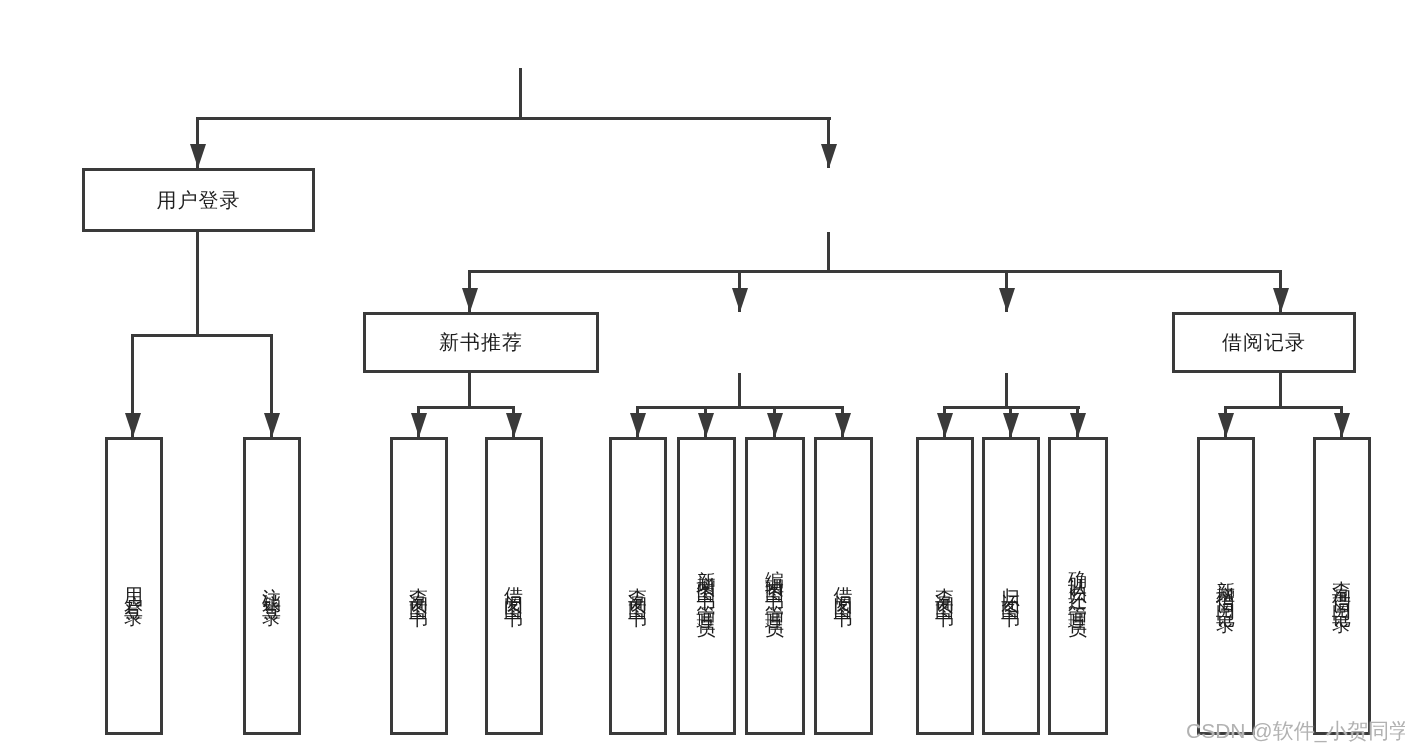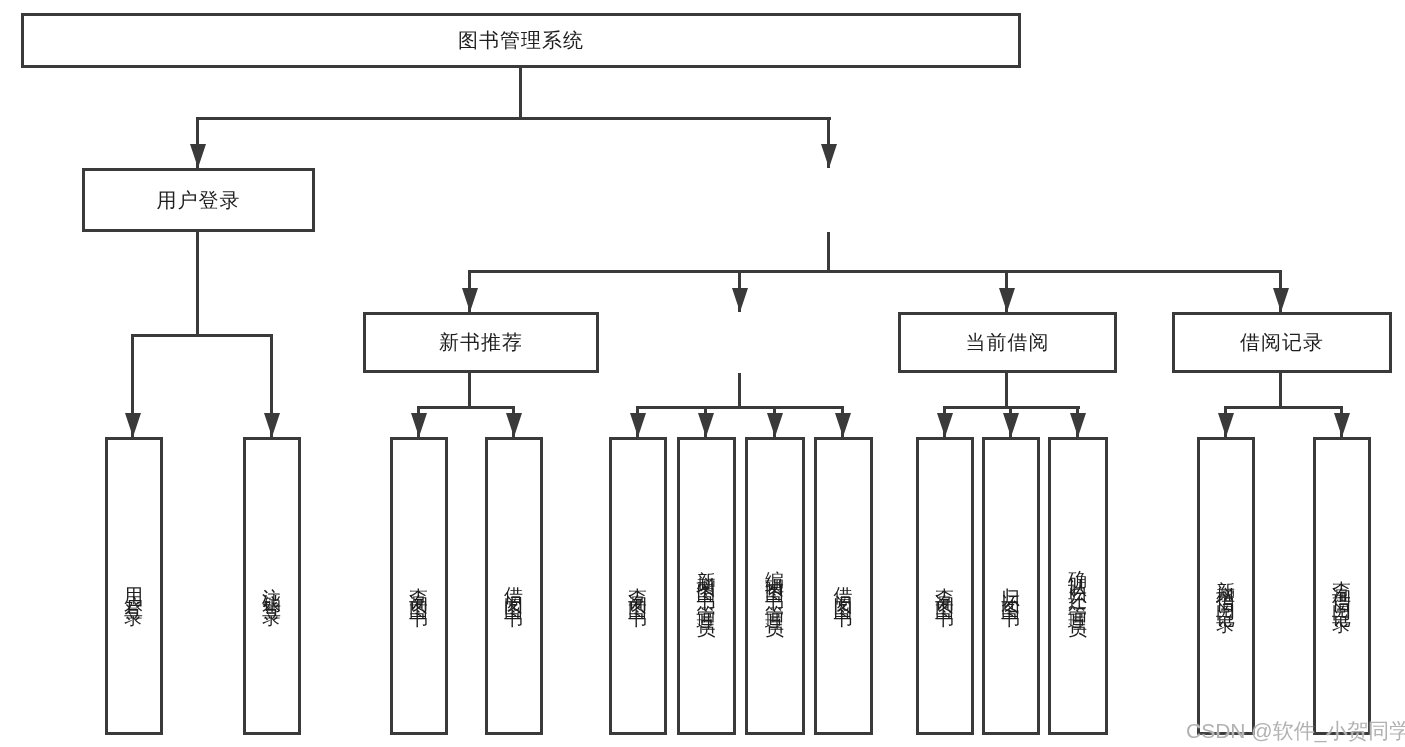--- a/index.html
+++ b/index.html
@@ -106,27 +106,25 @@
   <div class="arrow" style="left:1003px;top:413px;"></div>
   <div class="arrow" style="left:1070px;top:413px;"></div>
 
   <div class="vline" style="left:1279px;top:373px;height:35px;"></div>
   <div class="hline" style="left:1224px;top:406px;width:119px;"></div>
   <div class="vline" style="left:1224px;top:406px;height:31px;"></div>
   <div class="vline" style="left:1340px;top:406px;height:31px;"></div>
   <div class="arrow" style="left:1218px;top:413px;"></div>
   <div class="arrow" style="left:1334px;top:413px;"></div>
 
-  <div class="node" style="left:21px;top:13px;width:1000px;height:55px;">图书管理系统</div>
 
   <div class="node" style="left:82px;top:168px;width:233px;height:64px;">用户登录</div>
 
   <div class="node" style="left:363px;top:312px;width:236px;height:61px;">新书推荐</div>
-  <div class="node" style="left:898px;top:312px;width:219px;height:61px;">当前借阅</div>
-  <div class="node" style="left:1172px;top:312px;width:220px;height:61px;">借阅记录</div>
+  <div class="node" style="left:1172px;top:312px;width:184px;height:61px;">借阅记录</div>
 
   <div class="node vnode" style="left:105px;top:437px;width:58px;height:298px;">用户登录</div>
   <div class="node vnode" style="left:243px;top:437px;width:58px;height:298px;">注销登录</div>
 
   <div class="node vnode" style="left:390px;top:437px;width:58px;height:298px;">查询图书</div>
   <div class="node vnode" style="left:485px;top:437px;width:58px;height:298px;">借阅图书</div>
 
   <div class="node vnode" style="left:609px;top:437px;width:58px;height:298px;">查询图书</div>
   <div class="node vnode" style="left:677px;top:437px;width:59px;height:298px;">新增图书（管理员）</div>
   <div class="node vnode" style="left:745px;top:437px;width:60px;height:298px;">编辑图书（管理员）</div>

